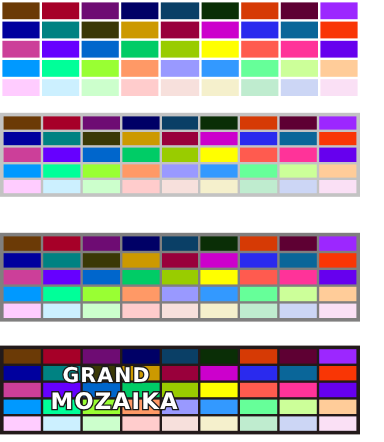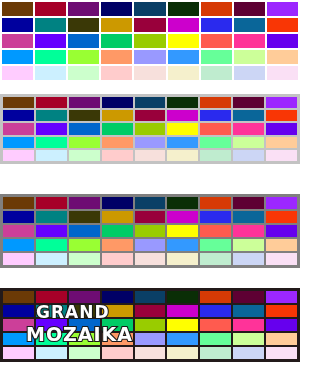--- a/index.html
+++ b/index.html
@@ -85,21 +85,21 @@
     background: #231a1a;
   }
   #block-dark .palette-grid {
     gap: 2px 2px;
     padding: 3px 3px;
   }
 
   
   .wordmark {
     position: absolute;
-    left: 0;
+    left: 16px;
     top: 0;
     width: 100%;
     height: 100%;
     pointer-events: none;
   }
   .wordmark svg {
     display: block;
     width: 100%;
     height: 100%;
   }

